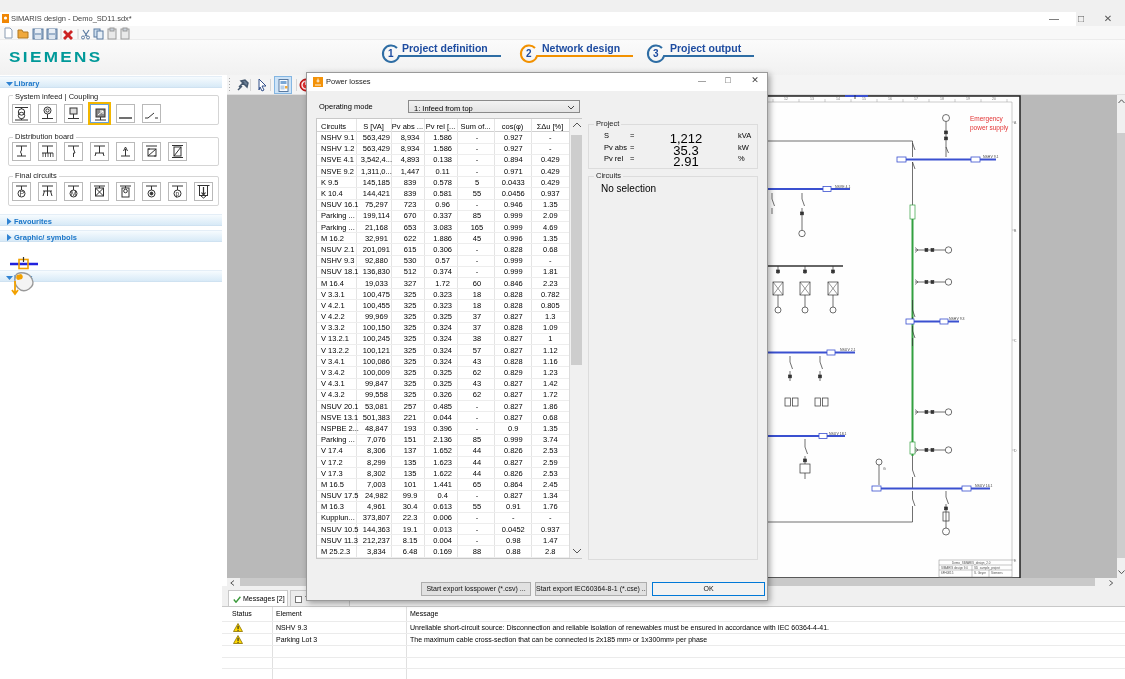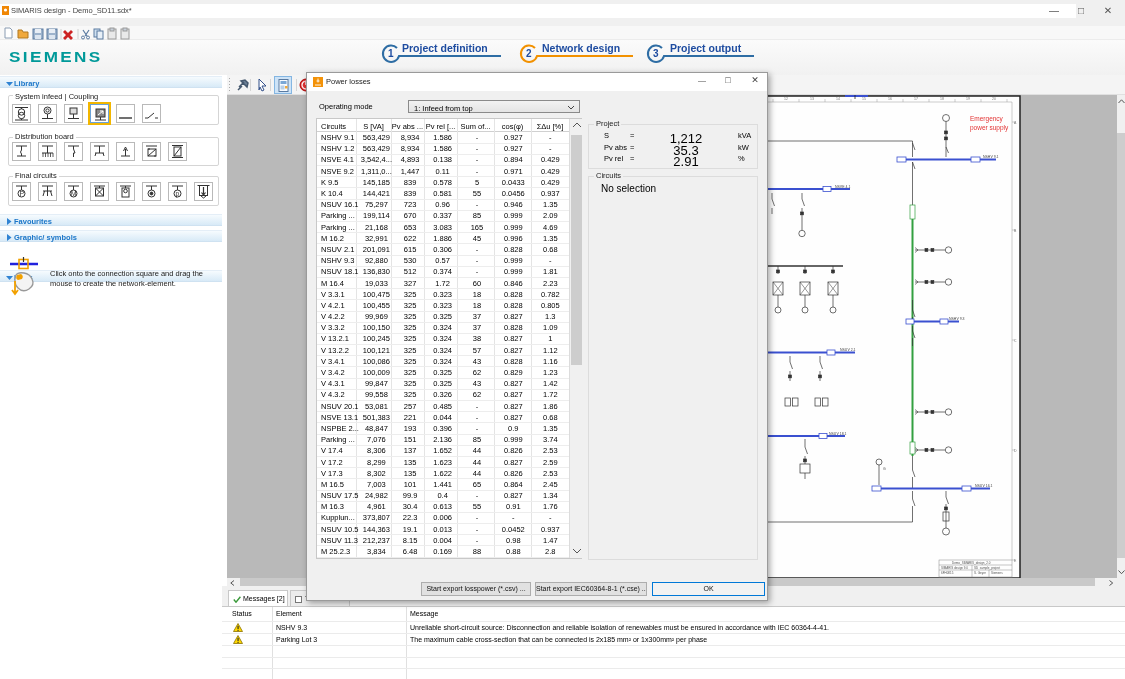--- a/index.html
+++ b/index.html
@@ -1,20 +1,20 @@
 <!DOCTYPE html>
 <html><head>
 <meta charset="utf-8">
 <style>
 * { margin:0; padding:0; box-sizing:border-box; }
 html,body { width:1125px; height:679px; overflow:hidden; }
 body { font-family:"Liberation Sans", sans-serif; position:relative; background:#f0f0f0; font-size:7.5px; color:#000; }
 .abs { position:absolute; }
 
-#titlebar { left:0; top:4px; width:1076px; height:14px; background:#ffffff; }
+#titlebar { left:0; top:12px; width:1076px; height:14px; background:#ffffff; }
 #titlebar .ticon { left:2px; top:2px; width:7px; height:9px; background:#f08705; }
 #titlebar .ttext { left:11px; top:2px; font-size:7.5px; color:#444; }
 .winbtn { top:0; width:30px; height:14px; color:#555; font-size:10px; text-align:center; line-height:13px; }
 #menubar { left:0; top:14px; width:1125px; height:12px; background:#ffffff;margin-top:30px; }
 #menubar span { position:absolute; top:1px; font-size:7.5px; color:#222; }
 #toolbar { left:0; top:26px; width:1125px; height:14px; background:#f8f8f8; border-bottom:1px solid #ececec; }
 #header { left:0; top:40px; width:1125px; height:35px; background:linear-gradient(#fbfbfb,#f1f1f1); }
 #siemens { left:9px; top:49px; font-size:16px; font-weight:bold; color:#099; letter-spacing:2.2px; transform:scale(1.07,0.93); transform-origin:0 0; }
 
 #leftpanel { left:0; top:75px; width:273px; height:604px; background:#ffffff; }
@@ -323,21 +323,20 @@
   </div>
 
   <svg class="abs" style="left:8px; top:182px;" width="40" height="46">
     <line x1="2" y1="7" x2="30" y2="7" stroke="#2222dd" stroke-width="2.5"></line>
     <rect x="11" y="2.5" width="9" height="9" fill="none" stroke="#f2a100" stroke-width="1.6"></rect>
     <line x1="15.5" y1="0" x2="15.5" y2="5" stroke="#333" stroke-width="1.2"></line>
     <path d="M8 18 q-3 8 2 13 q5 5 11 1 q6 -4 3 -10 q-2 -5 -8 -6 q-6 -1 -8 2 z" fill="#f4f4f4" stroke="#999" stroke-width="1.3"></path>
     <path d="M9 18 q-2 4 1 5 l4 -1 q2 -3 -1 -5 z" fill="#f2a100"></path>
     <path d="M7 24 v12 M4 33 l3 4 3-4" stroke="#f2a100" stroke-width="1.8" fill="none"></path>
   </svg>
-  <div class="abs" style="left:50px; top:194px; width:175px; font-size:7.5px; line-height:10px; color:#222;">Click onto the connection square and drag the mouse to create the network-element.</div>
 </div>
 
 <div class="abs" id="dtoolbar">
   <div class="abs" style="left:2px;top:3px;width:1px;height:14px;background:repeating-linear-gradient(#aaa 0 1px, transparent 1px 3px);"></div>
   <svg class="abs" style="left:8px;top:3px;" width="16" height="14">
       <path d="M4 9 l5 -5 m-3 -1 l4 -1 3 3 -1 4 z M3 12 l4 -4" stroke="#45586e" stroke-width="1.5" fill="#6b7f95"></path>
     </svg>
   <div class="abs" style="left:23px;top:4px;width:1px;height:12px;background:#d5d5d5;"></div>
   <svg class="abs" style="left:30px;top:3px;" width="12" height="14">
       <path d="M2 1 l7 7 -4 0 2 4 -2 1 -2 -4 -1 3 z" fill="#fff" stroke="#33508a" stroke-width="1"></path>

